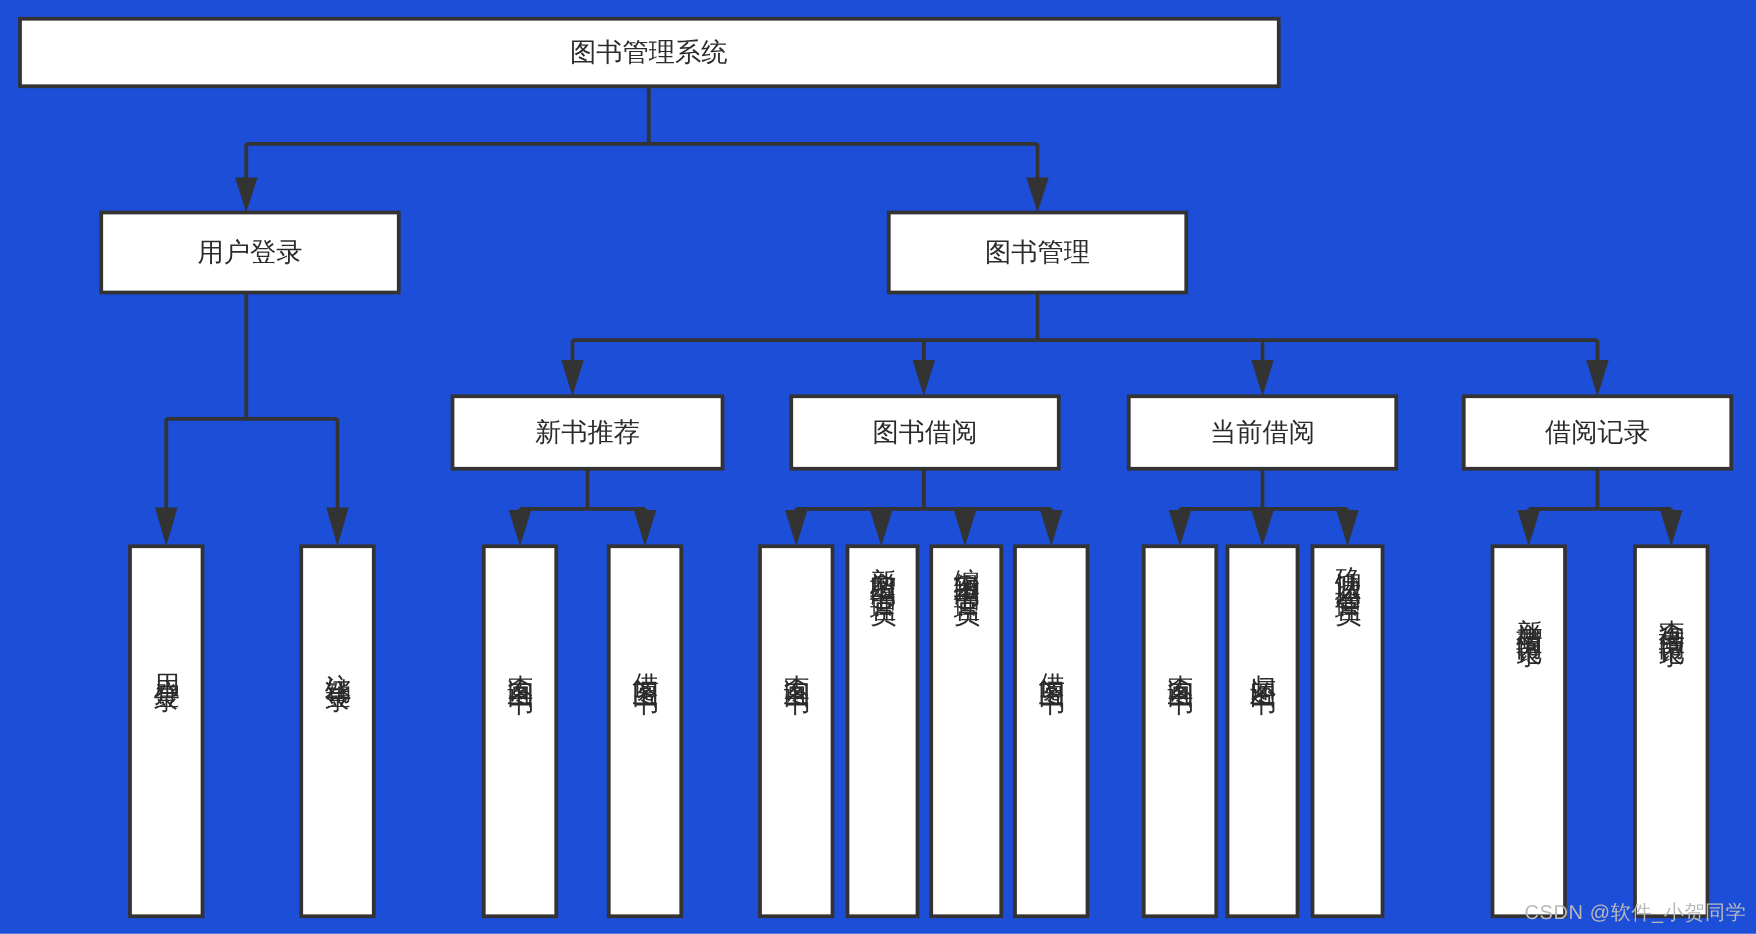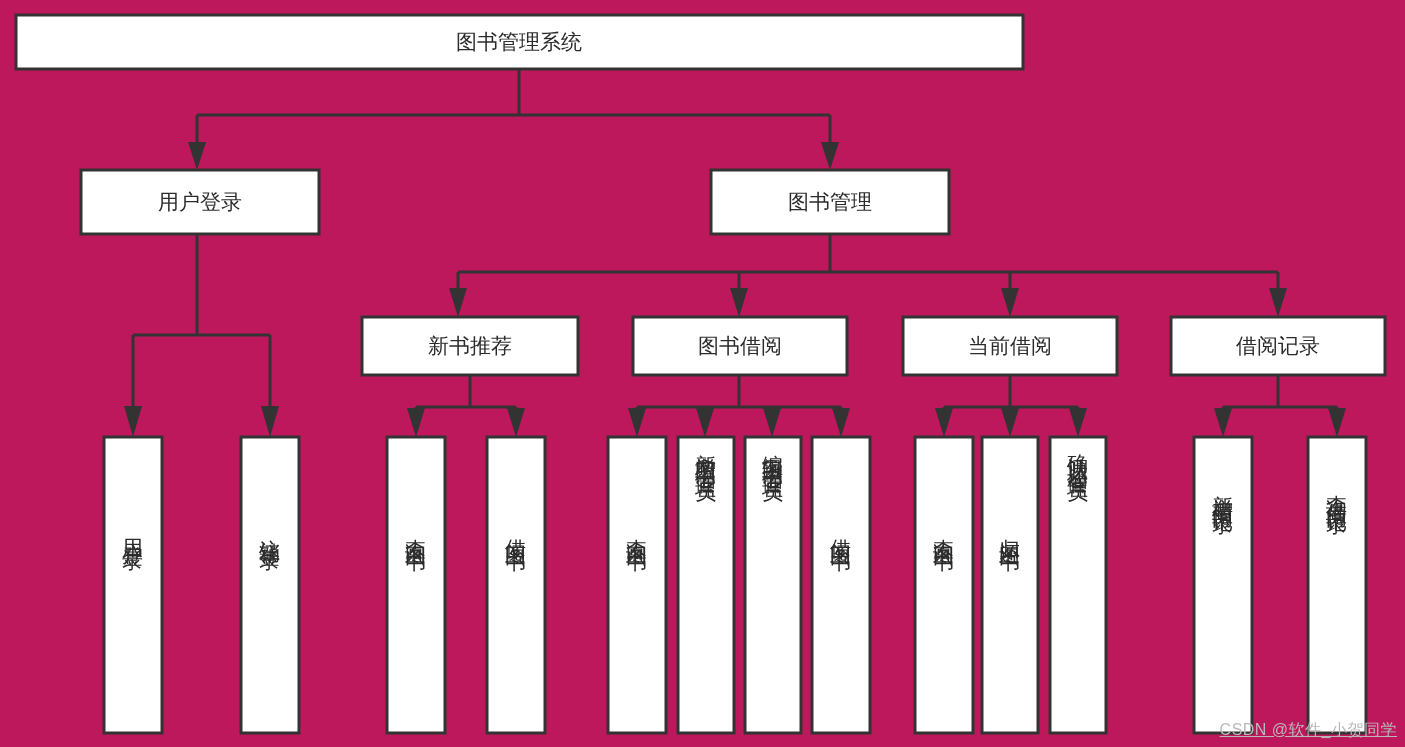--- a/index.html
+++ b/index.html
@@ -10,21 +10,21 @@
   body {
     width: 1405px;
     height: 747px;
     font-family: "Liberation Sans", "DejaVu Sans", sans-serif;
     overflow: hidden;
   }
   #diagram-root {
     position: relative;
     width: 1405px;
     height: 747px;
-    background: #be185d;
+    background: #1d4ed8;
   }
   svg.diagram-canvas {
     position: absolute;
     top: 0;
     left: 0;
     width: 1405px;
     height: 747px;
   }
   .node-box {
     fill: #ffffff;
@@ -56,21 +56,20 @@
   .watermark-text {
     position: absolute;
     right: 8px;
     bottom: 6px;
     font-family: "Liberation Sans", "DejaVu Sans", sans-serif;
     font-size: 16px;
     color: #b9b9b9;
     letter-spacing: 0.5px;
     white-space: nowrap;
     pointer-events: none;
-    text-decoration: underline;
   }
 </style>
 </head>
 <body>
 
 <div id="diagram-root">
 
   <svg class="diagram-canvas" viewBox="0 0 1405 747">
 
     <g>

